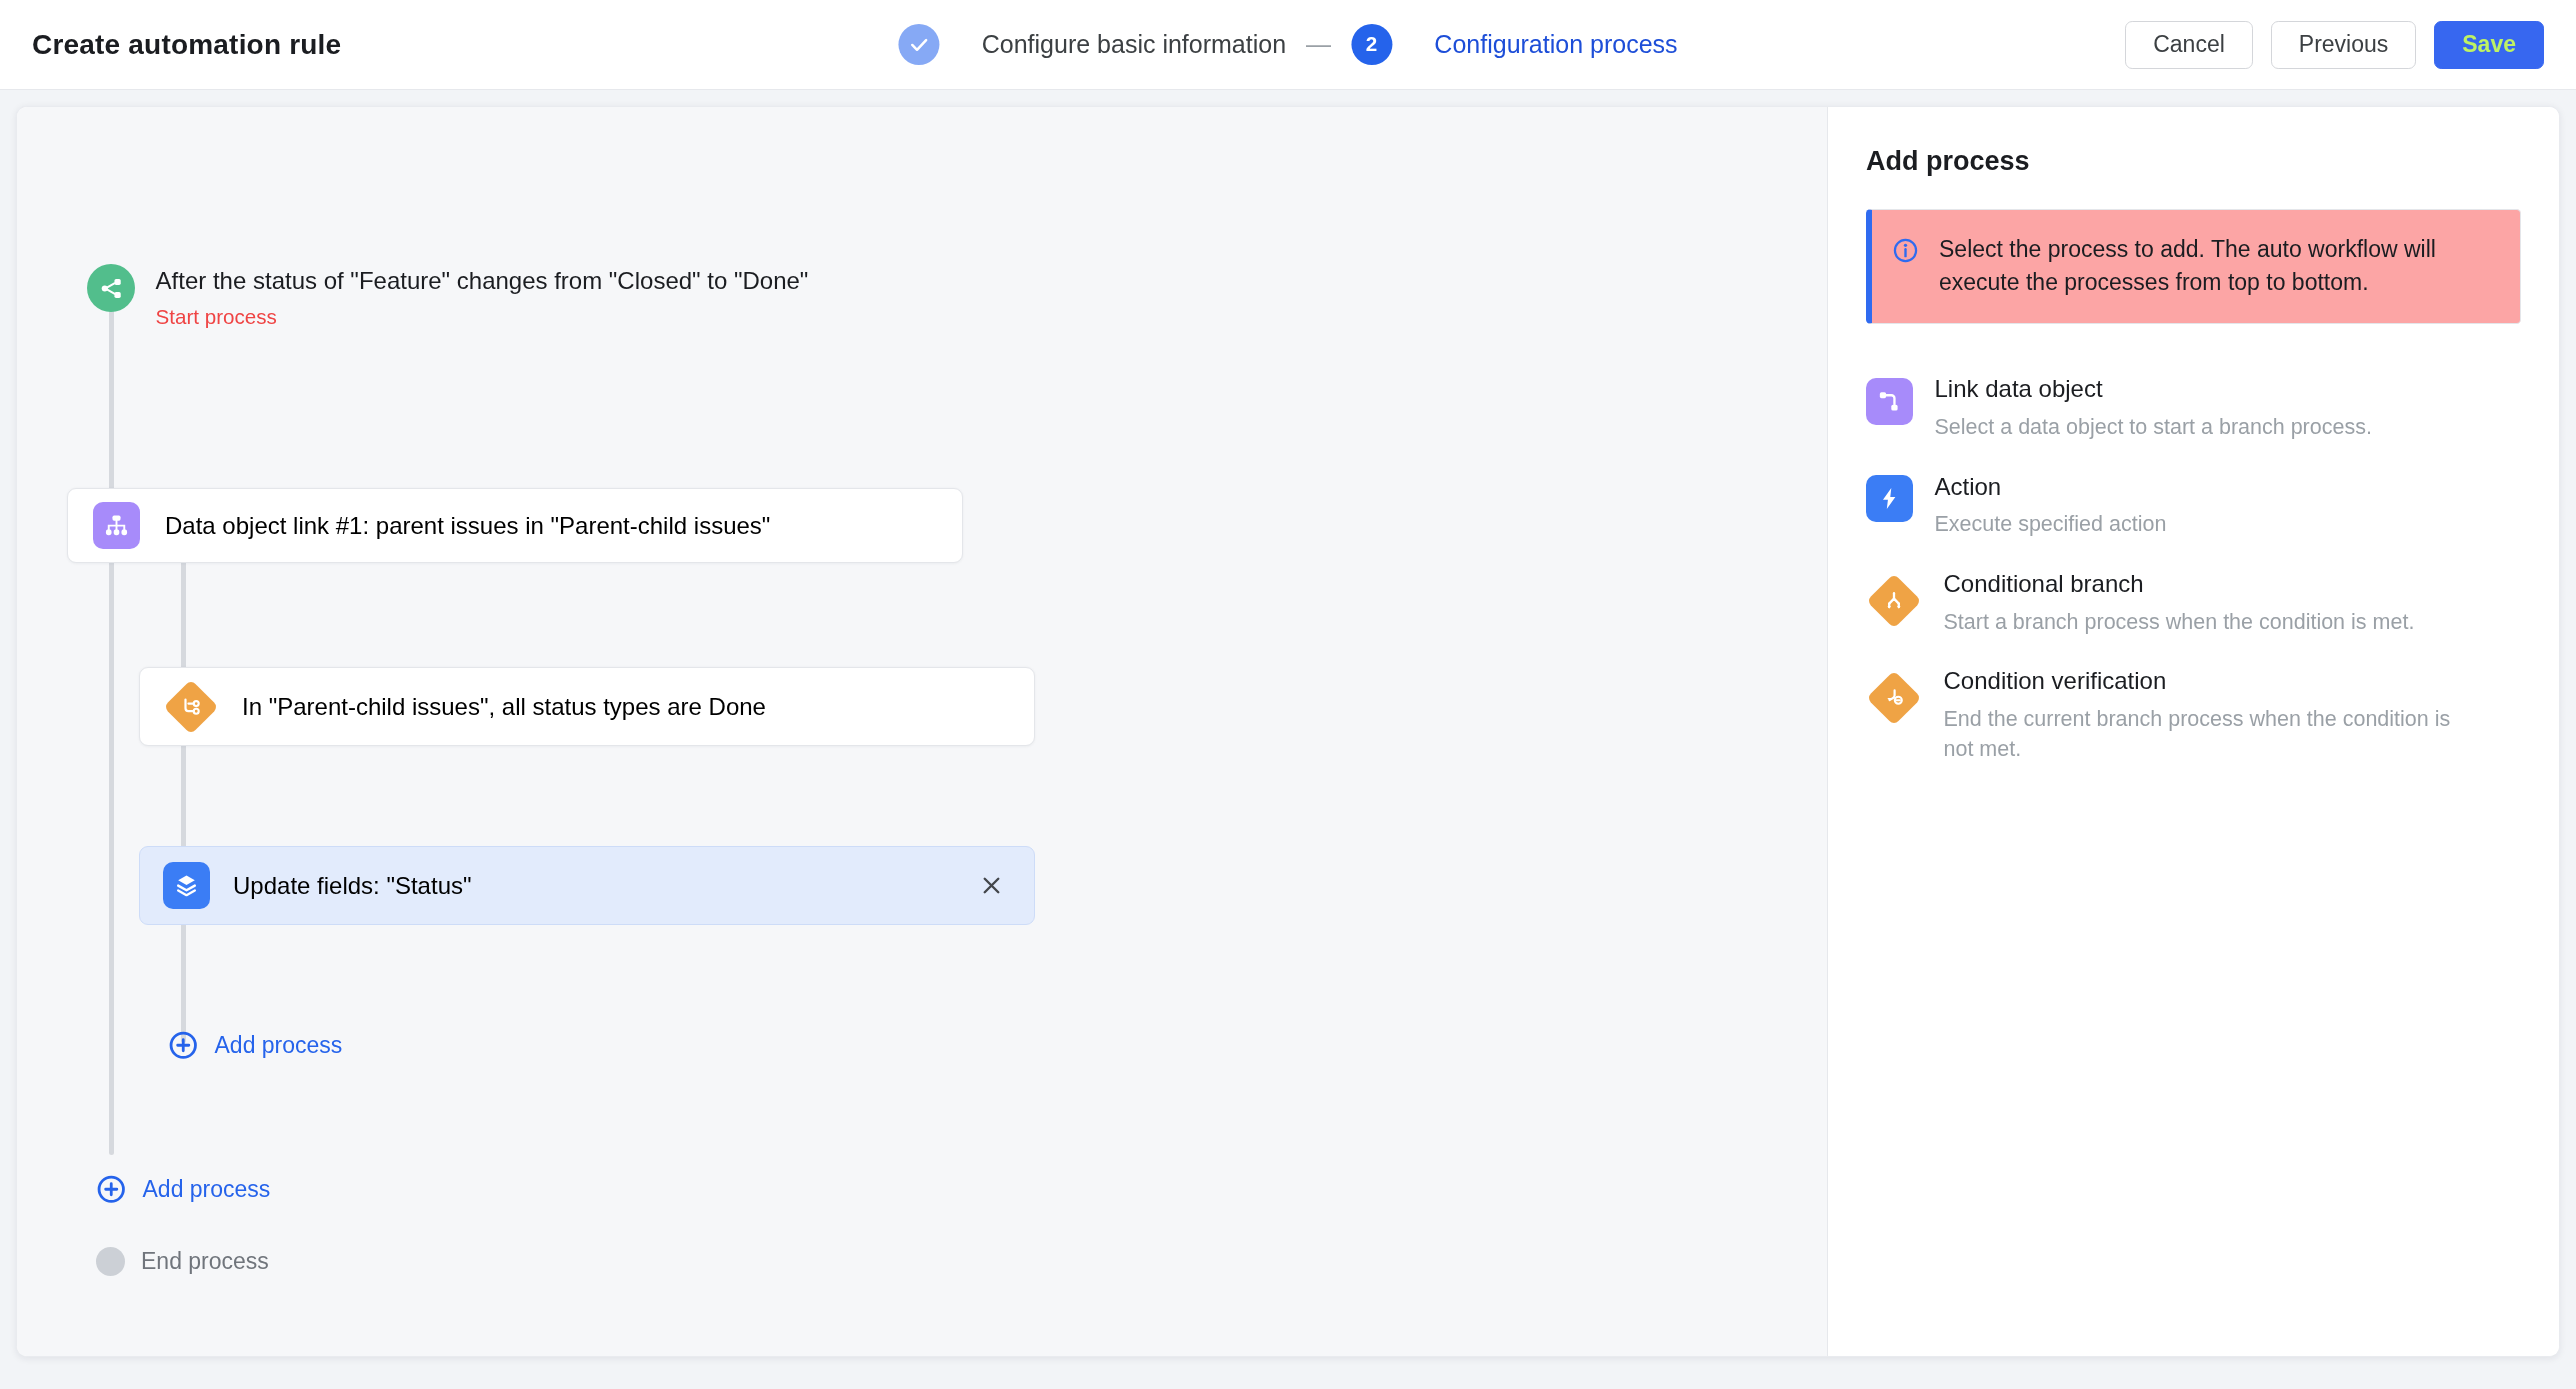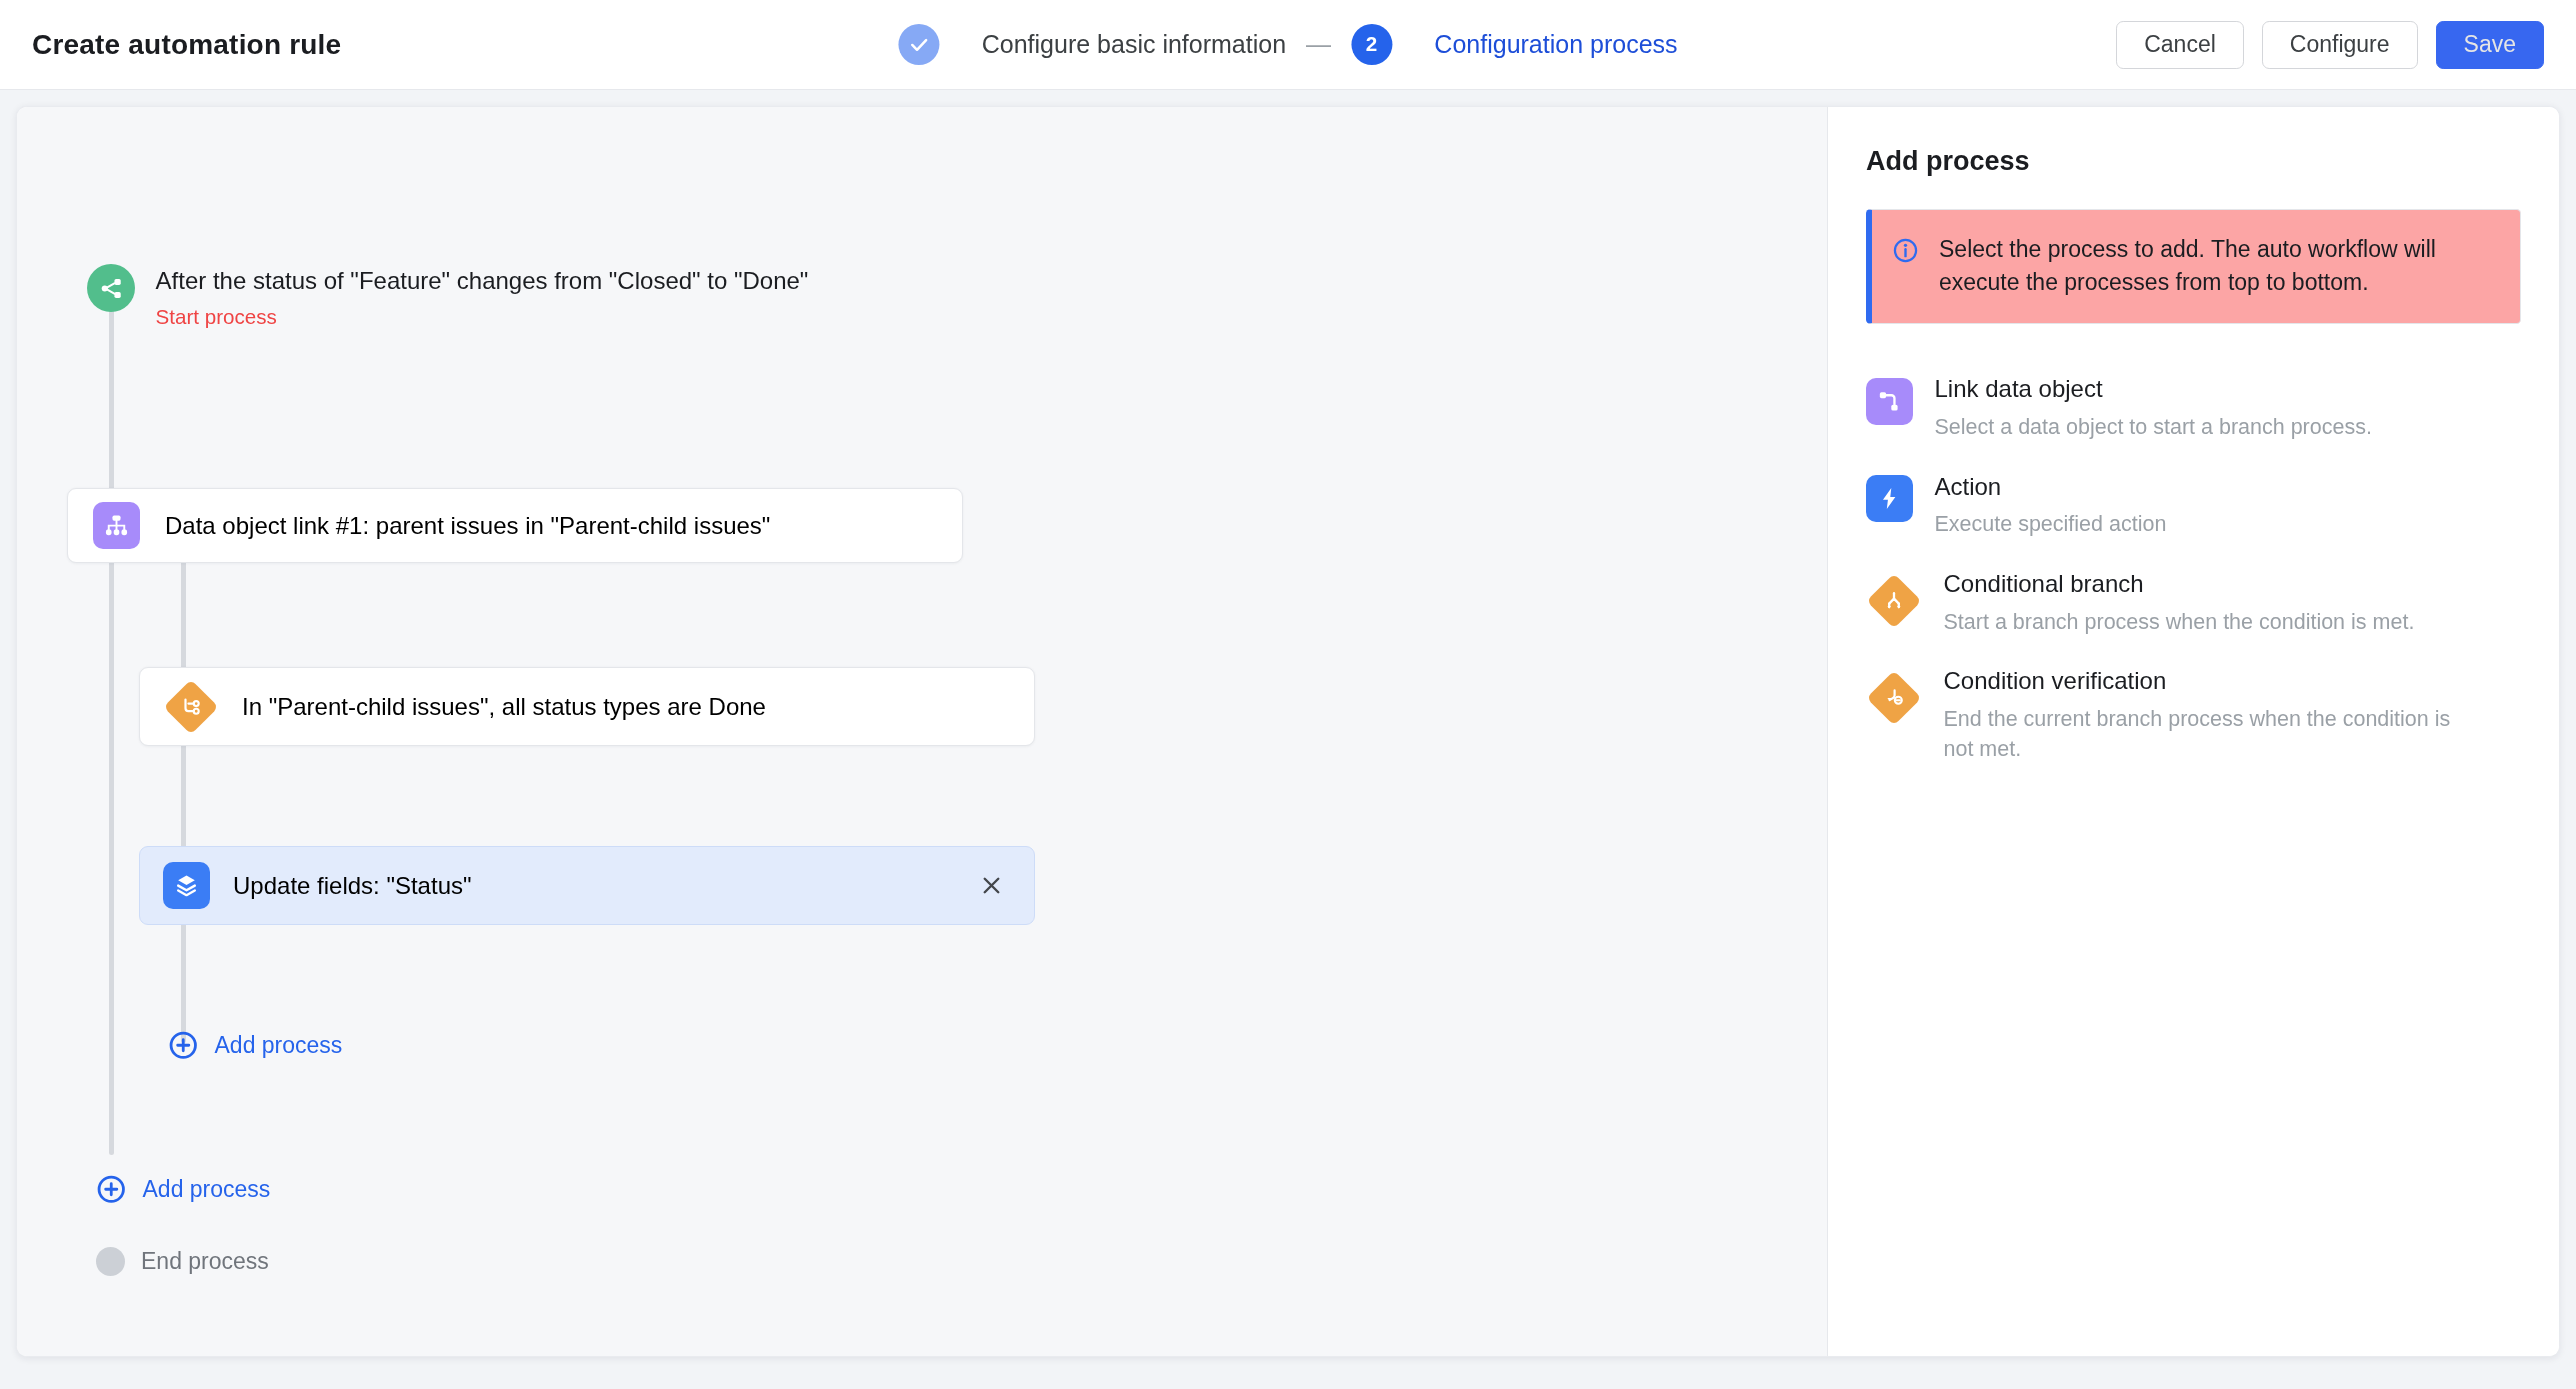--- a/index.html
+++ b/index.html
@@ -73,21 +73,22 @@
     white-space: nowrap;
   }
   .btn-ghost {
     background: #fff;
     border: 0.9px solid #d4d6da;
     color: #3c4043;
   }
   .btn-primary {
     background: #3767f0;
     border: 0.9px solid #3767f0;
-    color: #e5e5e5;
+    color: #bef264;
+    font-weight: bold;
   }
 
   
   .shell {
     position: relative;
     margin: 16px;
     height: 1251px;
     border-radius: 10.8px;
     background: #ffffff;
     box-shadow: 0 1.8px 7.2px rgba(20,30,50,0.08);
@@ -332,21 +333,21 @@
     <div class="step">
       <div class="step-badge active">
         <span>2</span>
       </div>
       <div class="step-label active">Configuration process</div>
     </div>
   </div>
 
   <div class="header-actions">
     <div class="btn btn-ghost">Cancel</div>
-    <div class="btn btn-ghost">Configure</div>
+    <div class="btn btn-ghost">Previous</div>
     <div class="btn btn-primary">Save</div>
   </div>
 </div>
 
 <div class="shell">
 
   <div class="canvas">
 
     <div class="trunk main"></div>
     <div class="trunk nest1"></div>

